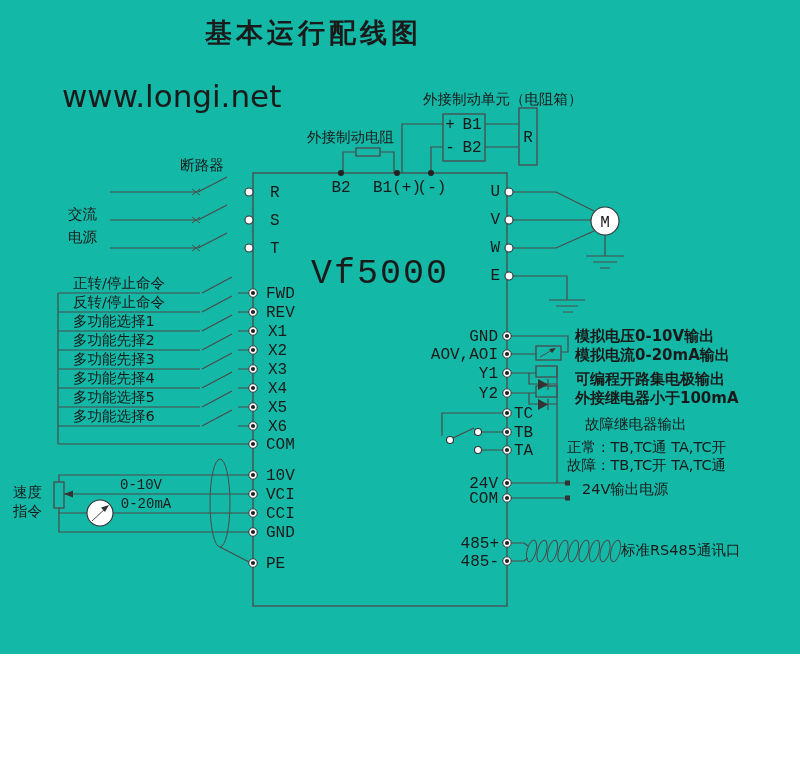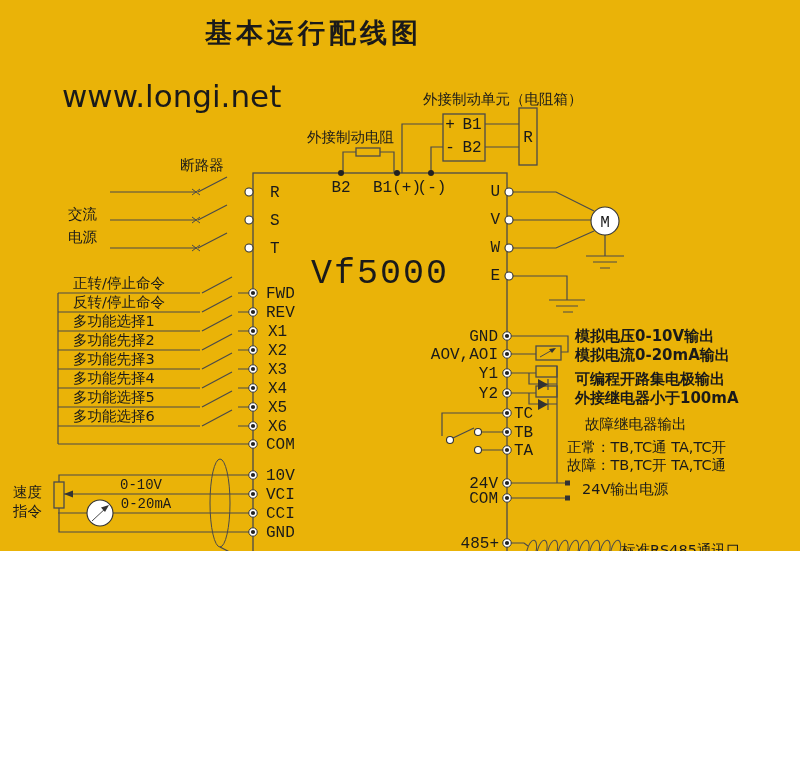--- a/index.html
+++ b/index.html
@@ -1,16 +1,16 @@
 <!DOCTYPE html>
 <html><head>
 <meta charset="utf-8">
 <style>
   html,body{margin:0;padding:0;background:#fff;}
-  #stage{position:relative;width:800px;height:551px;background:#eab308;overflow:hidden;}
+  #stage{position:relative;width:800px;height:654px;background:#14b8a6;overflow:hidden;}
   svg{position:absolute;left:0;top:0;}
   .w{stroke:#4a4a4a;stroke-width:1.2;fill:none;}
   .wt{stroke:#4a4a4a;stroke-width:1;fill:none;}
   .box{stroke:#4a4a4a;stroke-width:1.3;fill:none;}
   .ring{stroke:#333;stroke-width:1;fill:#fff;}
   .dot{fill:#222;stroke:none;}
   .oc{stroke:#333;stroke-width:1.1;fill:#fff;}
   .fillshape{fill:#333;stroke:none;}
   text{fill:#1a1a1a;}
   .cn{font-family:"DejaVu Sans",sans-serif;font-size:14.5px;}

